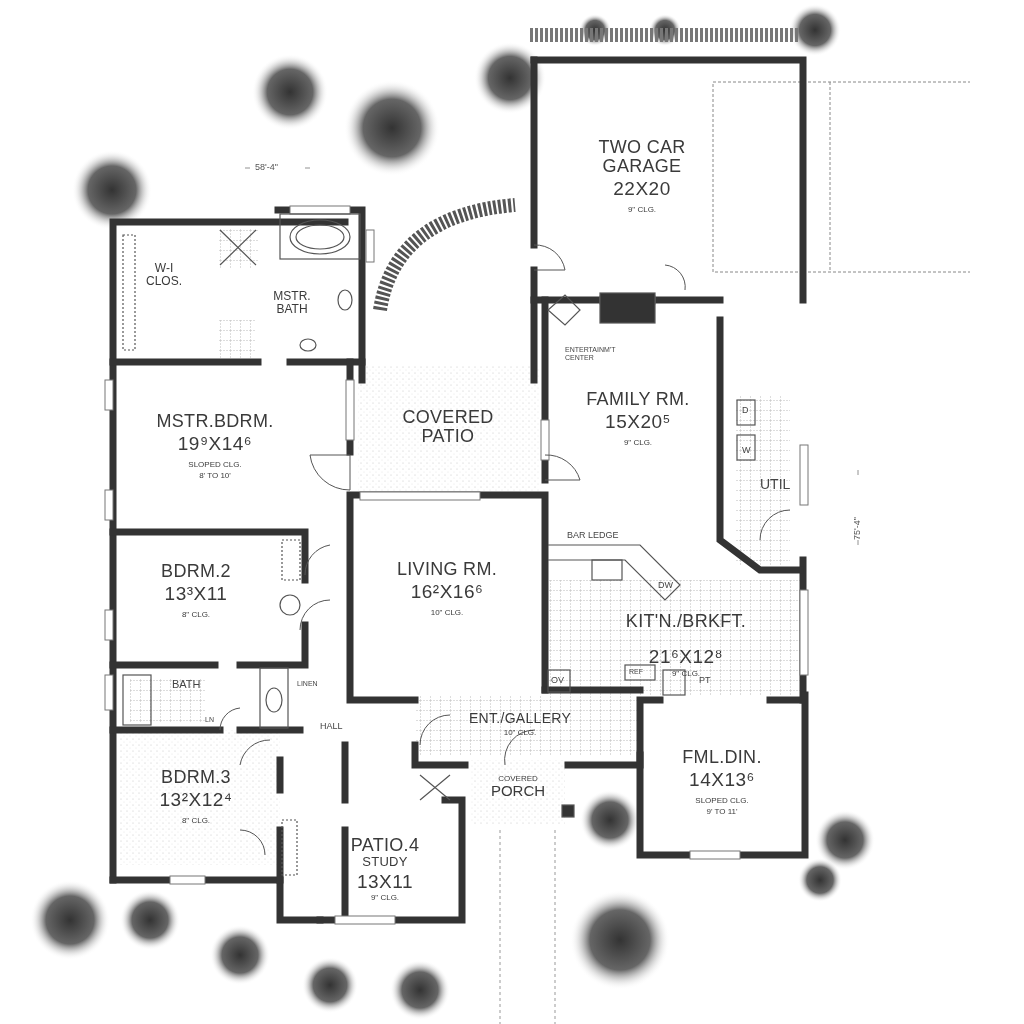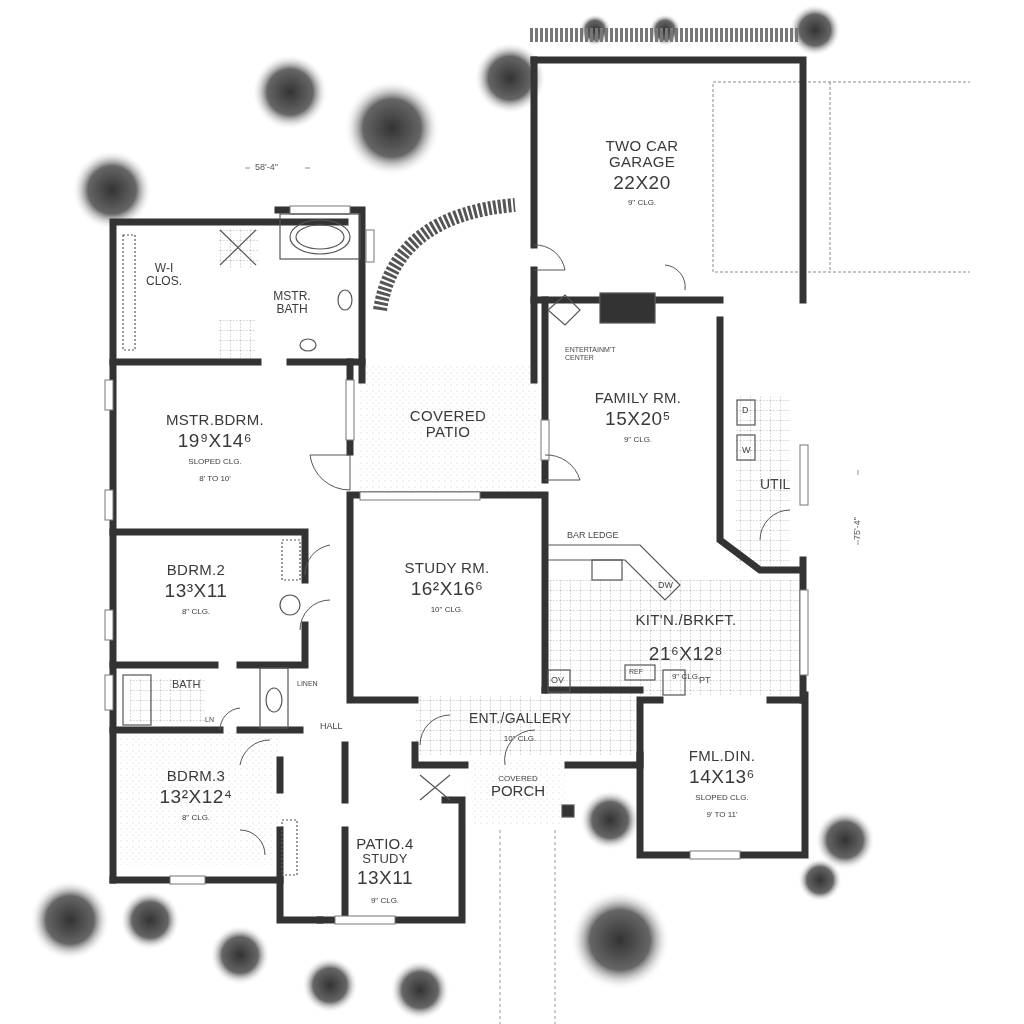--- a/index.html
+++ b/index.html
@@ -1,23 +1,23 @@
 <!DOCTYPE html>
 <html><head>
 <meta charset="utf-8">
 <style>
   html,body{margin:0;padding:0;background:#fff;}
   body{width:1024px;height:1024px;position:relative;overflow:hidden;font-family:"Liberation Sans",sans-serif;color:#333;}
   .stage{position:absolute;left:0;top:0;width:1024px;height:1024px;}
   svg.plan{position:absolute;left:0;top:0;}
   .lbl{position:absolute;text-align:center;color:#3a3a3a;line-height:1.05;white-space:nowrap;transform:translateX(-50%);}
-  .lbl .name{font-size:15px;letter-spacing:0.3px;display:block;}
+  .lbl .name{font-size:18px;letter-spacing:0.3px;display:block;}
   .lbl .dims{font-size:19px;display:block;margin-top:3px;letter-spacing:0.5px;text-align:center;}
   .lbl .clg{font-size:8px;display:block;margin-top:7px;}
-  .lbl .clg2{font-size:8px;display:block;margin-top:9px;}
+  .lbl .clg2{font-size:8px;display:block;margin-top:3px;}
   .small{position:absolute;font-size:9px;color:#444;white-space:nowrap;}
   .tiny{position:absolute;font-size:7px;color:#444;white-space:nowrap;}
   .dim{position:absolute;font-size:9px;color:#555;white-space:nowrap;}
   .vert{transform:rotate(-90deg);transform-origin:left top;}
 </style>
 </head>
 <body>
 
 <div class="stage">
 
@@ -241,21 +241,21 @@
 <div class="small" style="left:742px;top:445px;">W</div>
 <div class="small" style="left:760px;top:476px;font-size:14px;">UTIL</div>
 
 <div class="lbl" style="left:196px;top:562px;">
   <span class="name">BDRM.2</span>
   <span class="dims">13³X11</span>
   <span class="clg">8" CLG.</span>
 </div>
 
 <div class="lbl" style="left:447px;top:560px;">
-  <span class="name">STUDY RM.</span>
+  <span class="name">LIVING RM.</span>
   <span class="dims">16²X16⁶</span>
   <span class="clg">10" CLG.</span>
 </div>
 
 <div class="small" style="left:567px;top:530px;">BAR LEDGE</div>
 <div class="small" style="left:638px;top:580px;padding-left:20px;">DW</div>
 <div class="small" style="left:551px;top:675px;">OV</div>
 <div class="tiny" style="left:629px;top:668px;">REF</div>
 <div class="small" style="left:667px;top:675px;padding-left:32px;">PT</div>
 <div class="lbl" style="left:686px;top:612px;">

